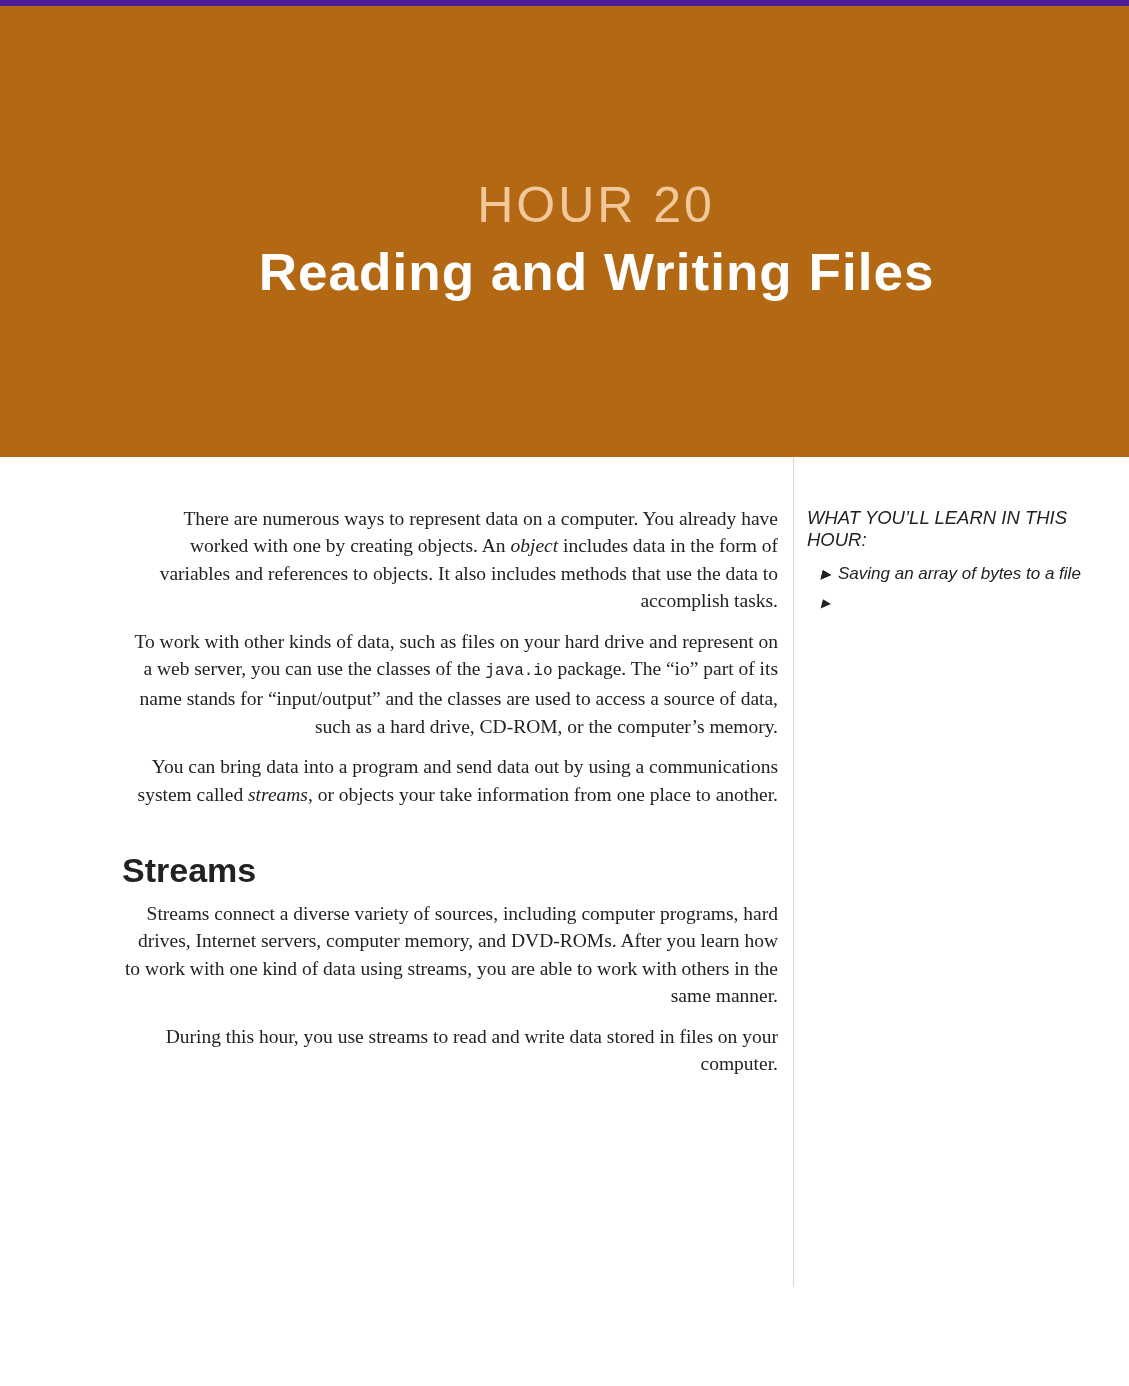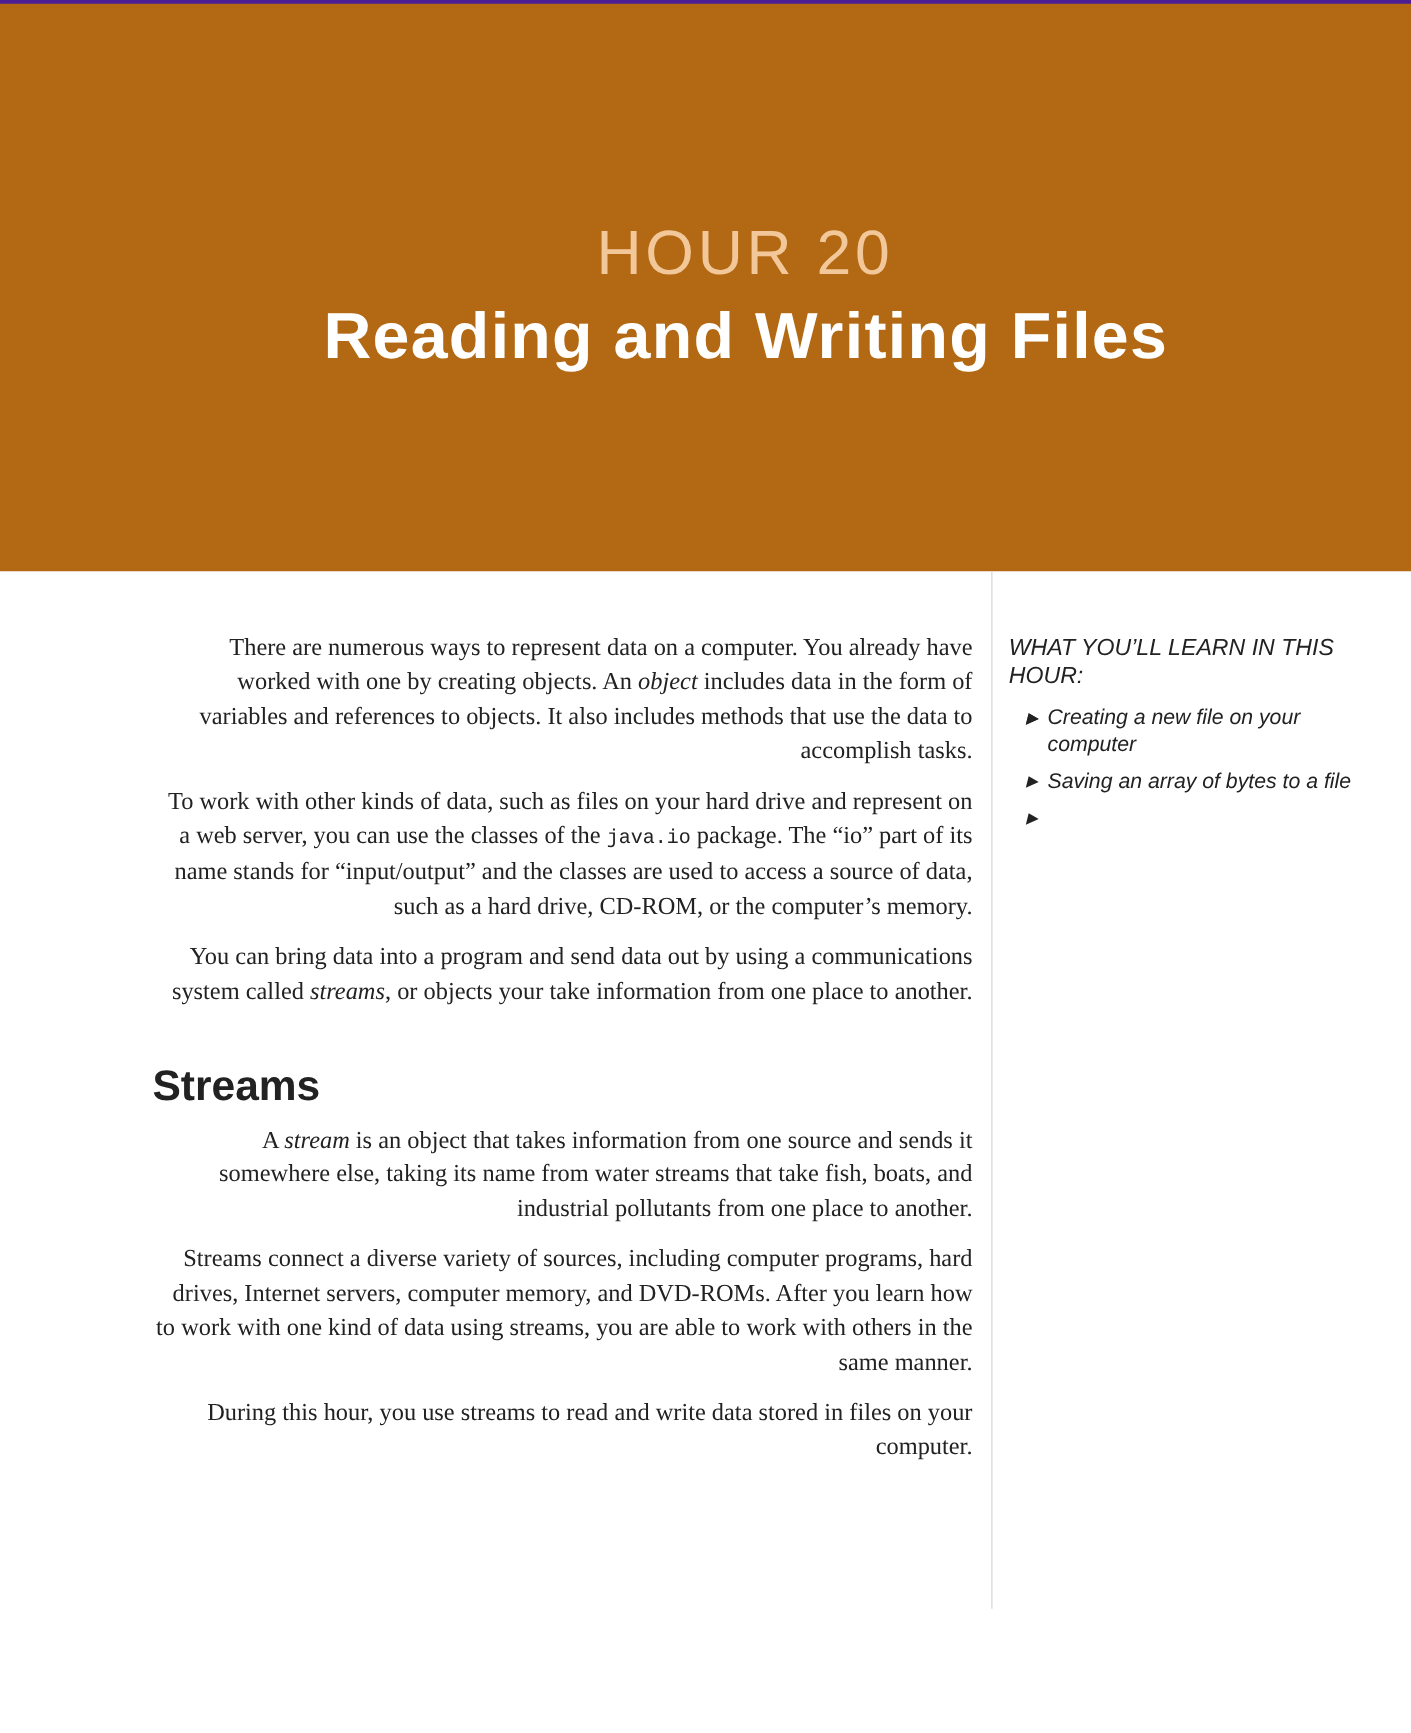--- a/index.html
+++ b/index.html
@@ -1,17 +1,17 @@
 <!DOCTYPE html>
 <html><head>
 <meta charset="utf-8">
 <style>
   html, body { margin:0; padding:0; background:#ffffff; }
   body { width:1129px; height:1386px; position:relative; overflow:hidden; }
-  .banner { position:absolute; left:0; top:0; width:1129px; height:457px; background:#b36913; border-top:3px solid #4c1d95; box-sizing:border-box; }
+  .banner { position:absolute; left:0; top:0; width:1129px; height:457px; background:#b36913; border-top:6px solid #4c1d95; box-sizing:border-box; }
   .hour { position:absolute; left:0; right:0; top:170px; text-align:center; padding-left:63px; font-family:"Liberation Sans", sans-serif; font-size:50px; letter-spacing:3px; color:#f2c89a; font-weight:normal; }
   .title { position:absolute; left:0; right:0; top:236px; text-align:center; padding-left:63px; font-family:"Liberation Sans", sans-serif; font-size:52px; font-weight:900; color:#ffffff; letter-spacing:1px; transform:scaleX(1.02); }
   .divider { position:absolute; left:793px; top:457px; width:1px; height:830px; background:#d8d8d8; }
   .main { position:absolute; left:122px; top:505px; width:656px; font-family:"Liberation Serif", serif; font-size:19.5px; line-height:27.4px; color:#222; }
   .main p { margin:0 0 13px 0;text-align:right; }
   .main code { font-family:"Liberation Mono", monospace; font-size:16px;margin-top:26px; }
   .main h2 { font-family:"Liberation Sans", sans-serif; font-weight:900; font-size:34px; margin:42px 0 10px 0; color:#222; line-height:40px; }
   .sidebar { position:absolute; left:807px; top:507px; width:280px; font-family:"Liberation Sans", sans-serif; color:#222;font-style:italic; }
   .side-heading { font-size:18.5px; line-height:22px; margin:0 0 12px 0; }
   .side-list { list-style:none; margin:0; padding:0; }
@@ -26,26 +26,25 @@
   <div class="title">Reading and Writing Files</div>
 </div>
 
 <div class="divider"></div>
 
 <div class="main">
   <p><span>There are numerous ways to represent data on a computer. You already have worked with one by creating objects. An </span><em>object</em><span> includes data in the form of variables and references to objects. It also includes methods that use the data to accomplish tasks.</span></p>
   <p><span>To work with other kinds of data, such as files on your hard drive and represent on a web server, you can use the classes of the </span><code>java.io</code><span> package. The “io” part of its name stands for “input/output” and the classes are used to access a source of data, such as a hard drive, CD-ROM, or the computer’s memory.</span></p>
   <p><span>You can bring data into a program and send data out by using a communications system called </span><em>streams</em><span>, or objects your take information from one place to another.</span></p>
   <h2>Streams</h2>
-  <p><span>A </span><em>stream</em><span> is an object that takes information from one source and sends it somewhere else, taking its name from water streams that take fish, boats, and industrial pollutants from one place to another.</span></p>
   <p>Streams connect a diverse variety of sources, including computer programs, hard drives, Internet servers, computer memory, and DVD-ROMs. After you learn how to work with one kind of data using streams, you are able to work with others in the same manner.</p>
   <p>During this hour, you use streams to read and write data stored in files on your computer.</p>
 </div>
 
 <div class="sidebar">
   <div class="side-heading">WHAT YOU’LL LEARN IN THIS HOUR:</div>
   <ul class="side-list">
     <li><span class="bullet">▶</span></li>
-    <li><span class="bullet">▶</span><span>Creating a new file on your computer</span></li>
+    <li><span class="bullet">▶</span></li>
     <li><span class="bullet">▶</span><span>Saving an array of bytes to a file</span></li>
     <li><span class="bullet">▶</span></li>
   </ul>
 </div>
 
 </body></html>

